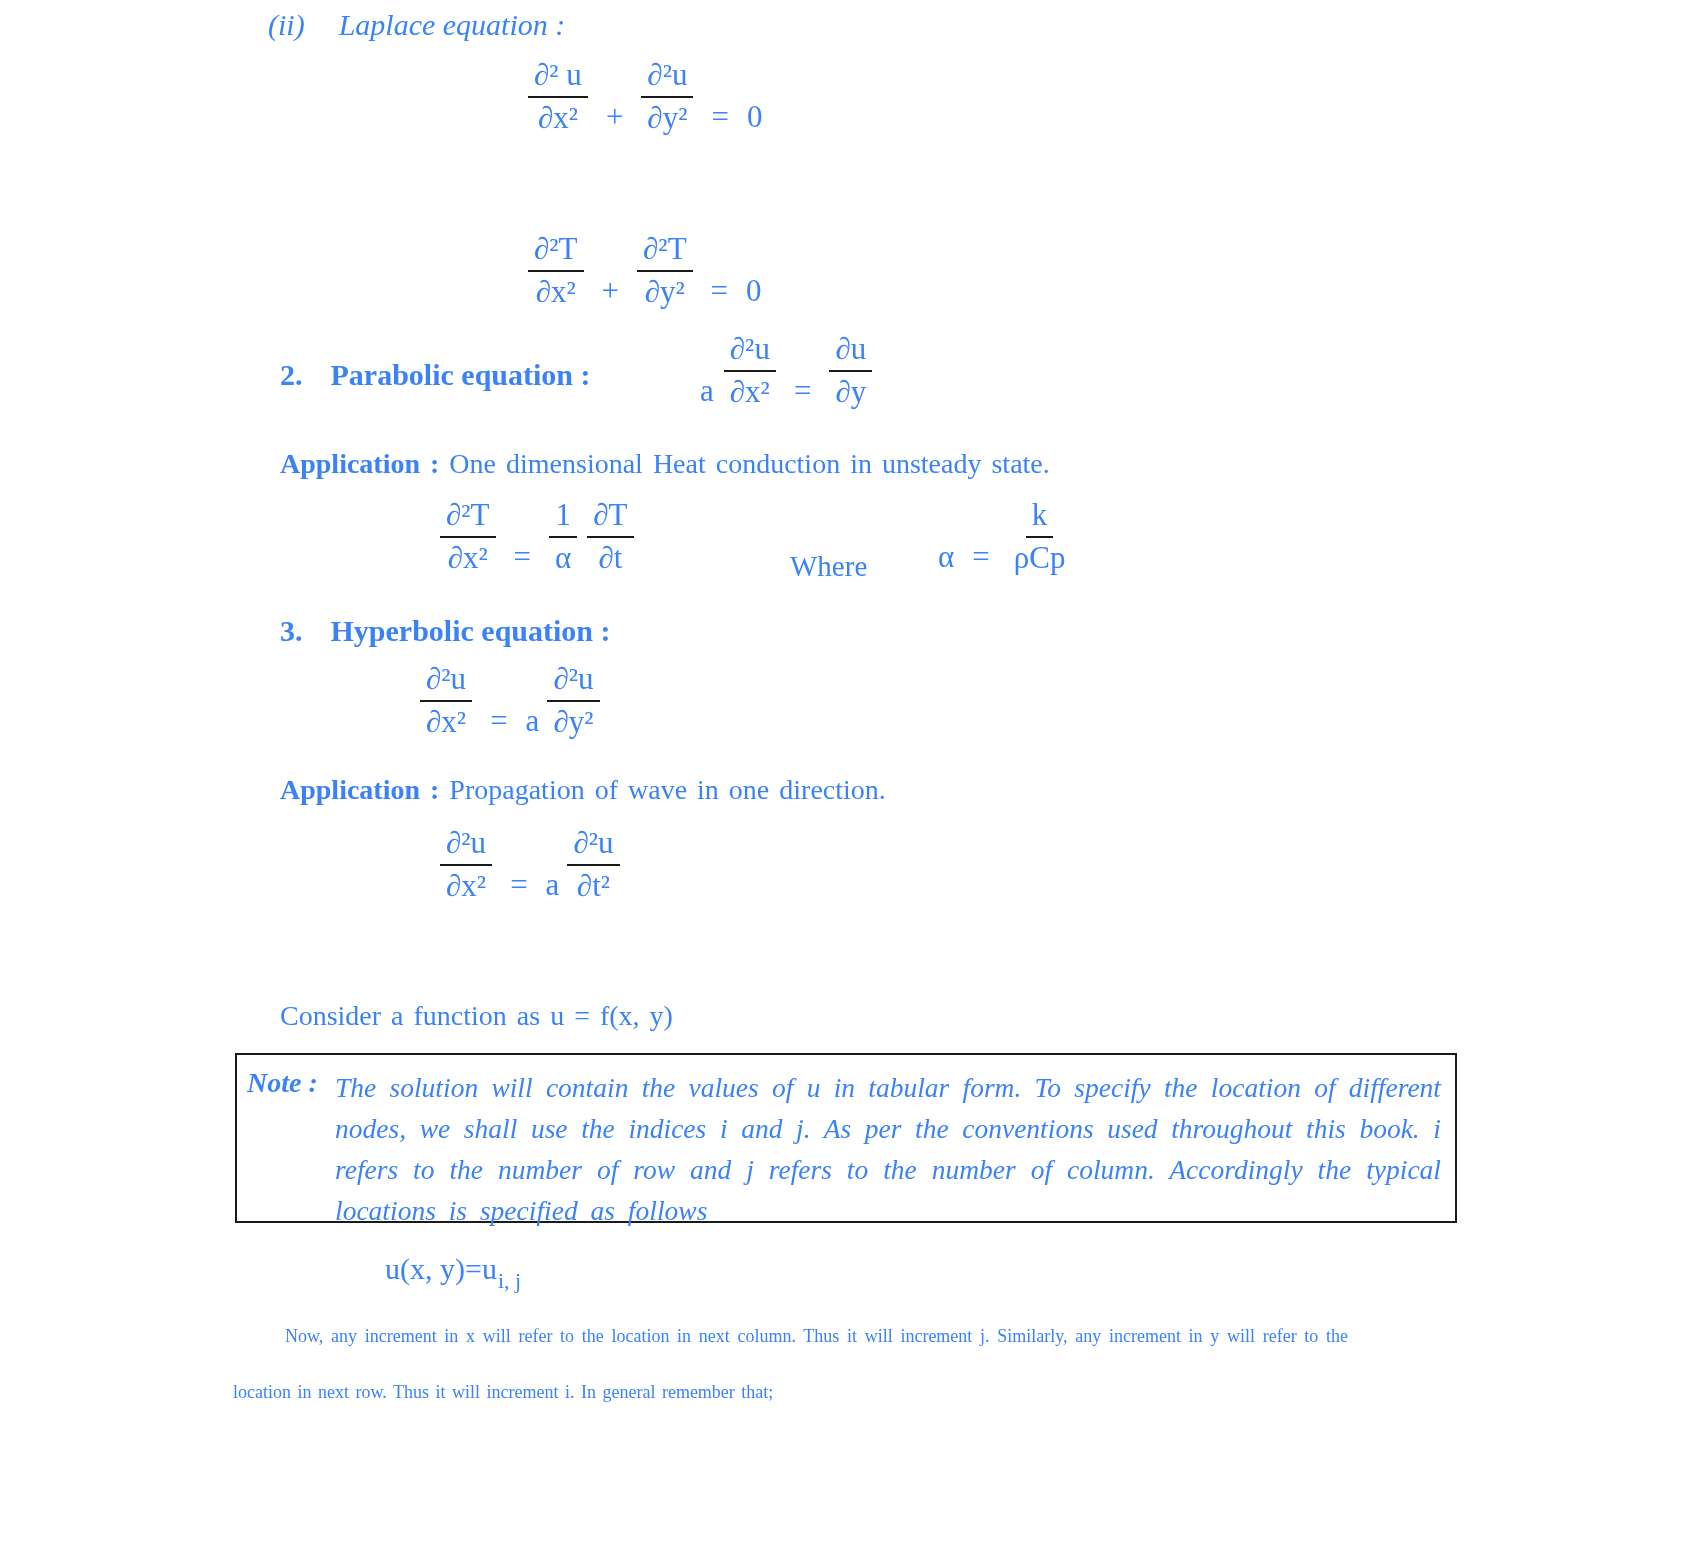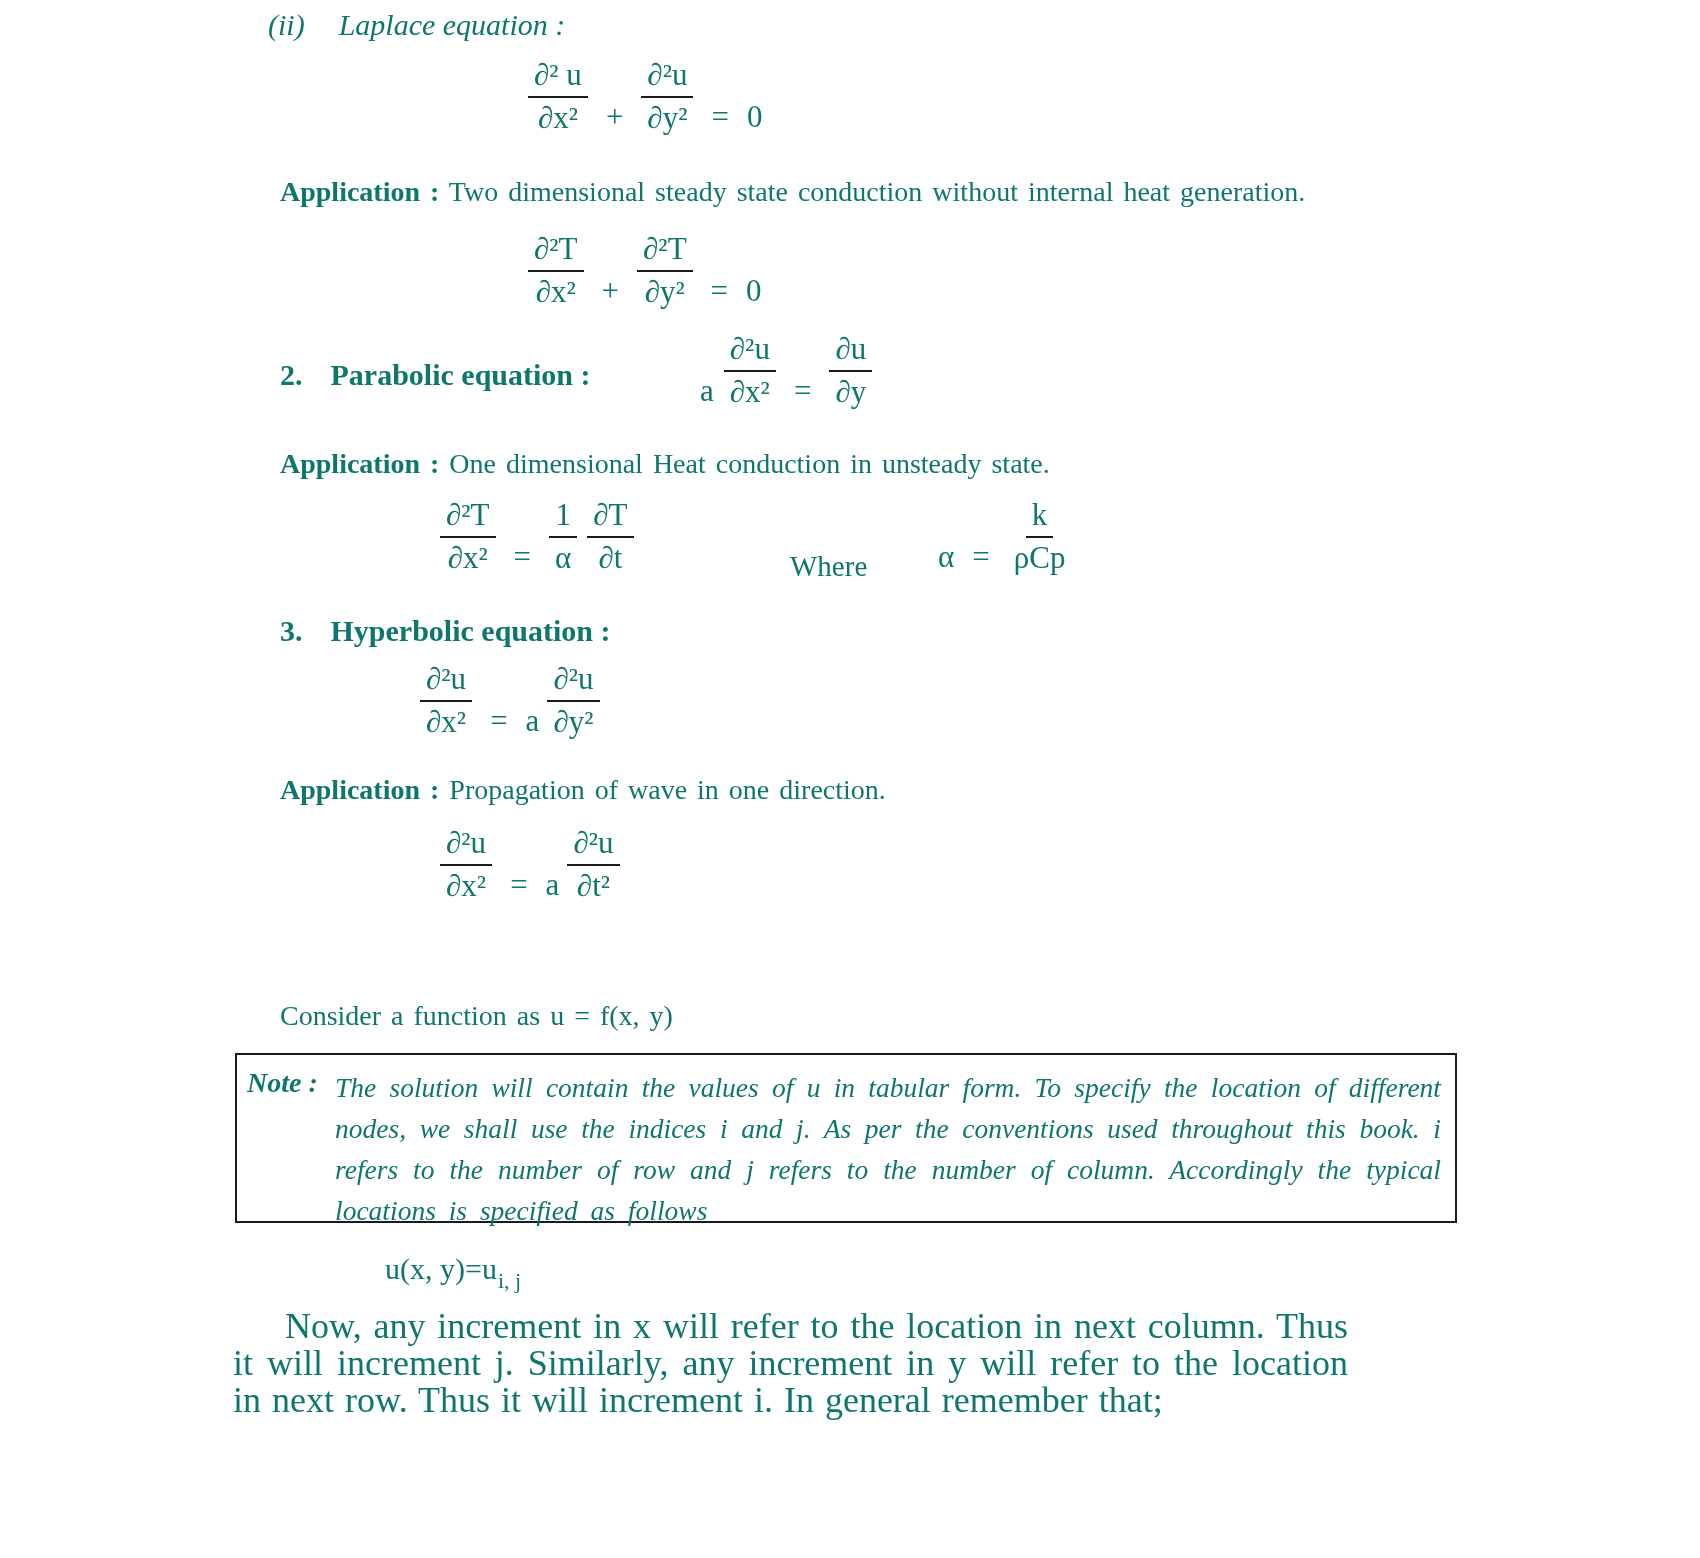--- a/index.html
+++ b/index.html
@@ -2,36 +2,36 @@
 <html><head>
 <meta charset="utf-8">
 <style>
   * { margin: 0; padding: 0; box-sizing: border-box; }
   html, body { background: #ffffff; }
   .page {
     position: relative;
     width: 1700px;
     height: 1558px;
     background: #ffffff;
-    color: #0f766e;
+    color: #3b82f6;
     font-family: "Liberation Serif", serif;
     overflow: hidden;
   }
   .abs { position: absolute; }
 
   
   .italic-heading { font-style: italic; font-size: 30px; display: flex; gap: 34px; }
   .num-heading { font-weight: bold; font-size: 30px; display: flex; gap: 28px; }
   .fd-heading { font-family: "Liberation Sans", sans-serif; font-weight: bold; font-size: 30px; letter-spacing: 0.5px; word-spacing: 4px; }
 
   
   .body-line { font-size: 28px; word-spacing: 3px; white-space: nowrap; }
   .body-line b { font-weight: bold; }
   .para {
-    font-size: 36px; line-height: 37px; text-align: justify;
+    font-size: 18px; line-height: 56px; text-align: justify;
     text-indent: 52px; word-spacing: 2px;
   }
 
   
   .eq { display: flex; align-items: flex-end; gap: 16px; font-size: 31px; }
   .frac { display: inline-flex; flex-direction: column; align-items: center; line-height: 1.12; }
   .frac .num { display: block; padding: 0 6px 3px; border-bottom: 2.2px solid #1a1a1a; text-align: center; }
   .frac .den { display: block; padding: 3px 6px 0; text-align: center; }
   .op { padding: 0 2px; }
   .coef { padding-right: 0; }
@@ -74,24 +74,20 @@
     </span>
     <span class="op">+</span>
     <span class="frac">
       <span class="num">∂²u</span>
       <span class="den">∂y²</span>
     </span>
     <span class="op">=</span>
     <span>0</span>
   </div>
 
-  <div class="abs body-line" style="top:176px; left:280px">
-    <b>Application :</b>
-    <span>Two dimensional steady state conduction without internal heat generation.</span>
-  </div>
 
   <div class="abs eq" style="top:232px; left:528px">
     <span class="frac">
       <span class="num">∂²T</span>
       <span class="den">∂x²</span>
     </span>
     <span class="op">+</span>
     <span class="frac">
       <span class="num">∂²T</span>
       <span class="den">∂y²</span>

